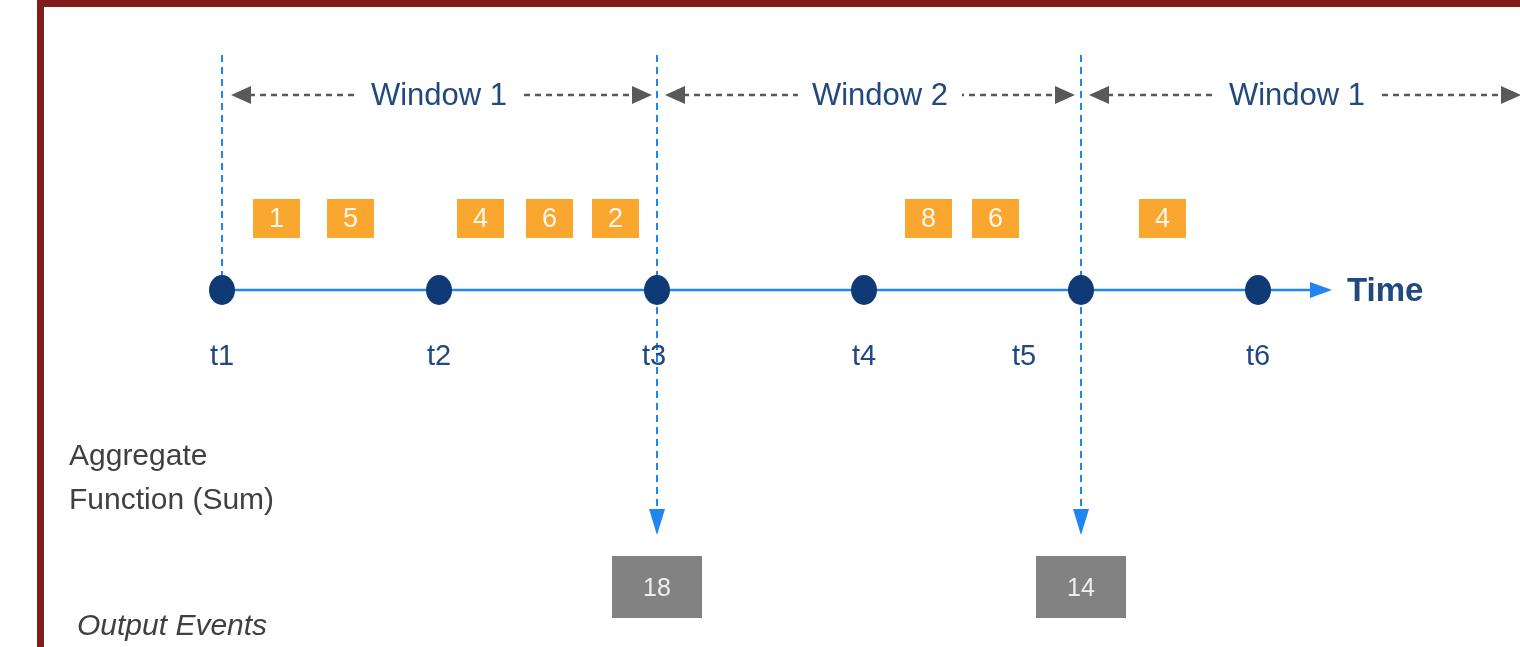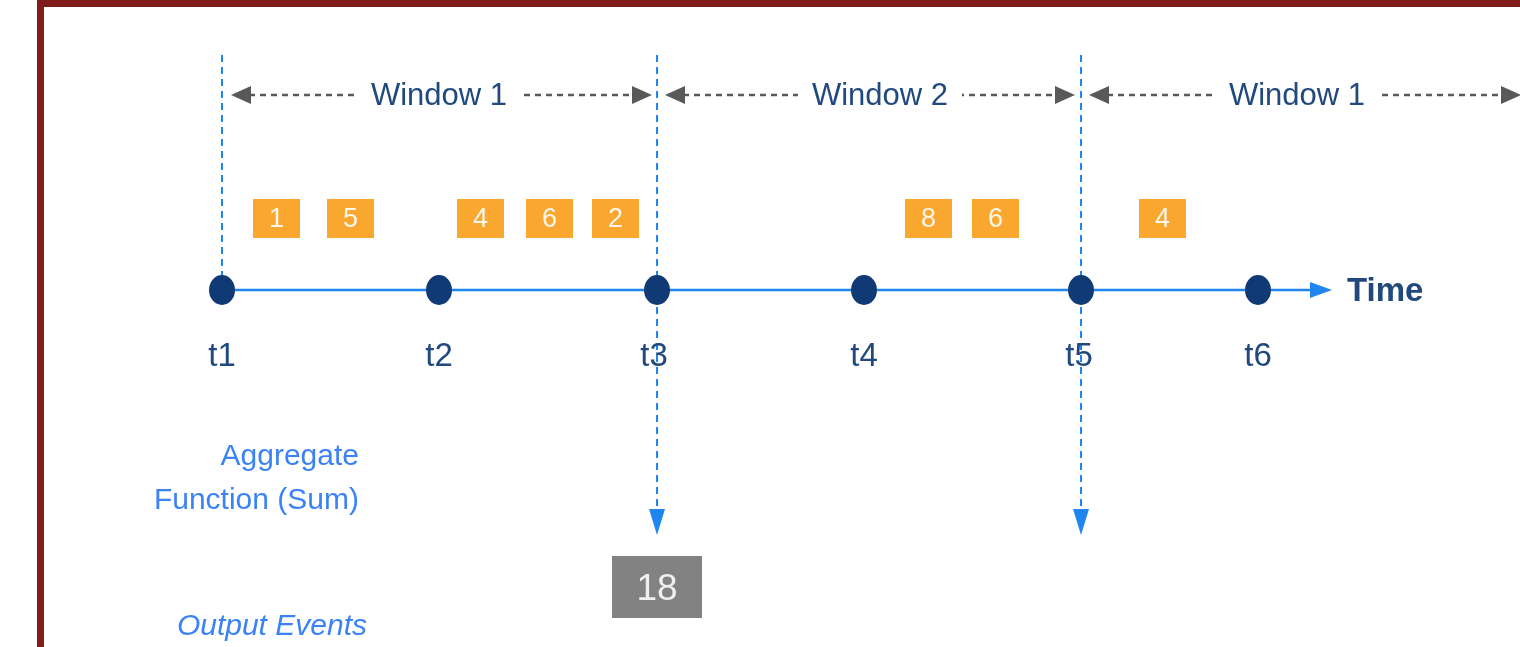--- a/index.html
+++ b/index.html
@@ -41,57 +41,57 @@
     top: 261px;
     font-size: 33px;
     font-weight: 700;
     color: #21497e;
     line-height: 44px;
   }
   .tick-label {
     position: absolute;
     top: 329px;
     transform: translateX(-50%);
-    font-size: 33px;
+    font-size: 29px;
     font-weight: 300;
     color: #21497e;
     line-height: 38px;
   }
   .event-box {
     position: absolute;
     top: 192px;
     width: 47px;
     height: 39px;
     background: #f9a72f;
     color: #fdf6ea;
     font-size: 27px;
     font-weight: 300;
     display: flex;
     align-items: center;
     justify-content: center;
     line-height: 1;
   }
   .side-label {
     position: absolute;
-    color: #3b82f6;
+    color: #404040;
     font-size: 30px;
     font-weight: 300;
-    text-align: right;
+    text-align: left;
     line-height: 44px;
   }
   .aggregate-label { left: 25px; top: 426px; width: 290px; }
   .output-events-label { left: 33px; top: 596px; width: 290px; font-style: italic; }
   .output-box {
     position: absolute;
     top: 549px;
     width: 90px;
     height: 62px;
     background: #828282;
     color: #efefef;
-    font-size: 37px;
+    font-size: 25px;
     font-weight: 300;
     display: flex;
     align-items: center;
     justify-content: center;
     line-height: 1;
   }
 </style>
 </head>
 <body>
 
@@ -132,33 +132,34 @@
   <div class="window-label" style="left:395px">Window 1</div>
   <div class="window-label" style="left:836px">Window 2</div>
   <div class="window-label" style="left:1253px">Window 1</div>
 
   <div class="time-label">Time</div>
 
   <div class="tick-label" style="left:178px">t1</div>
   <div class="tick-label" style="left:395px">t2</div>
   <div class="tick-label" style="left:610px">t3</div>
   <div class="tick-label" style="left:820px">t4</div>
-  <div class="tick-label" style="left:1035px">t5</div>
+  <div class="tick-label" style="left:980px">t5</div>
   <div class="tick-label" style="left:1214px">t6</div>
 
   <div class="event-box" style="left:209px">1</div>
   <div class="event-box" style="left:283px">5</div>
   <div class="event-box" style="left:413px">4</div>
   <div class="event-box" style="left:482px">6</div>
   <div class="event-box" style="left:548px">2</div>
   <div class="event-box" style="left:861px">8</div>
   <div class="event-box" style="left:928px">6</div>
   <div class="event-box" style="left:1095px">4</div>
 
   <div class="side-label aggregate-label">
     <div>Aggregate</div>
     <div>Function (Sum)</div>
   </div>
   <div class="side-label output-events-label">Output Events</div>
 
   <div class="output-box" style="left:568px">18</div>
+  <div class="output-box" style="left:992px">14</div>
 
 </div>
 
 </body></html>

